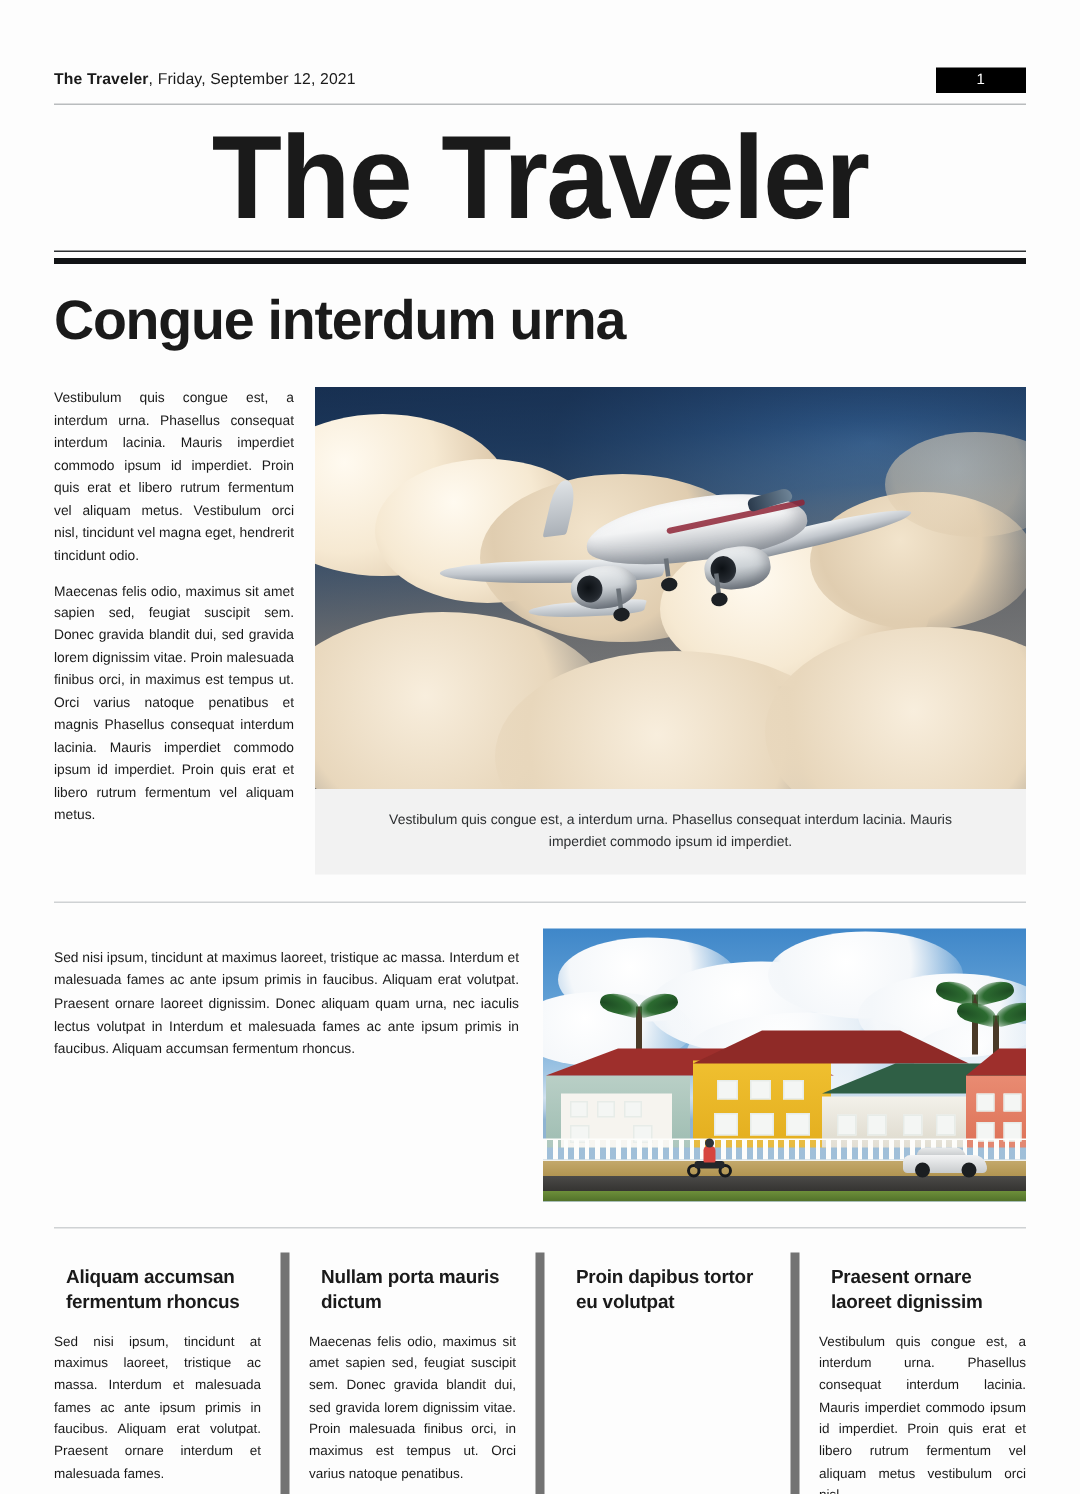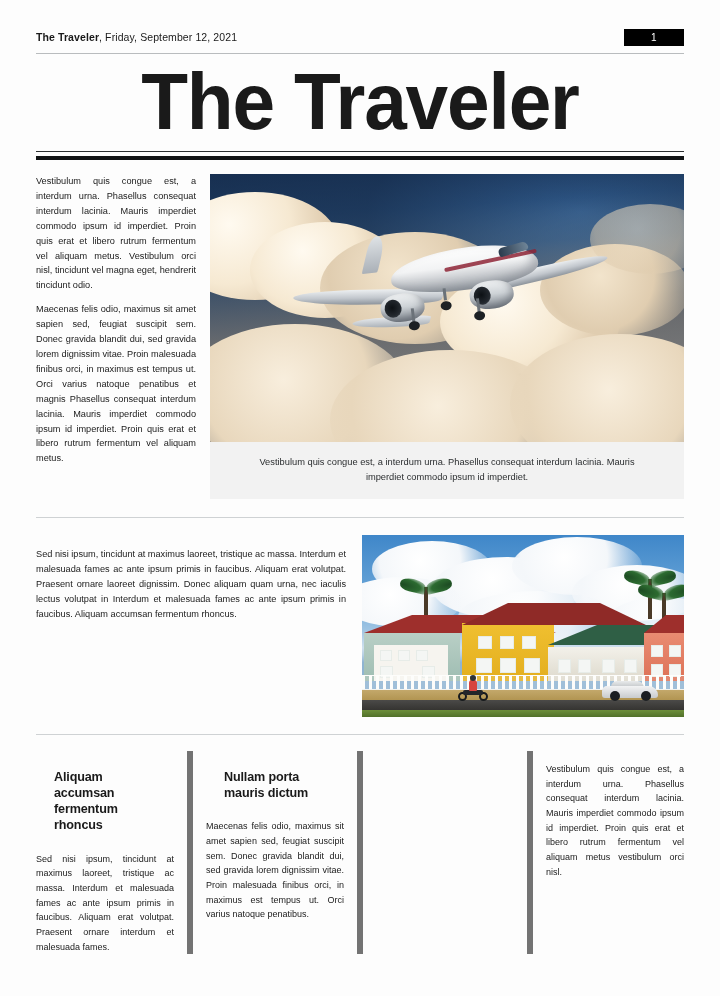--- a/index.html
+++ b/index.html
@@ -13,21 +13,21 @@
     font-family: "Liberation Sans", sans-serif;
     color: #1a1a1a;
     overflow: hidden;
   }
   .page {
     position: relative;
     width: 720px;
     height: 996px;
     background: #fdfdfd;
     box-sizing: border-box;
-    padding: 0 36px;
+    padding: 16px 36px;
   }
 
   
   .dateline-row {
     display: flex;
     align-items: center;
     justify-content: space-between;
     padding-top: 27px;
     height: 20px;
   }
@@ -466,21 +466,21 @@
     border-left: 6px solid #737373;
   }
   .col4:first-child {
     border-left: none;
     padding-left: 0;
   }
   .col4:last-child {
     padding-right: 0;
   }
   .col4 h3 {
-    margin: 18px;
+    margin: 8px;
     font-size: 12.6px;
     font-weight: bold;
     line-height: 1.28;
     letter-spacing: -0.15px;
   }
   .col4 p {
     margin: 11px 0 0 0;
     font-size: 9px;
     line-height: 1.63;
     text-align: justify;
@@ -497,20 +497,21 @@
   </div>
   <div class="rule-thin"></div>
 
   <div class="masthead">The Traveler</div>
 
   <div class="double-rule">
     <div class="r1"></div>
     <div class="r2"></div>
   </div>
 
+  <h1 class="lead-headline">Congue interdum urna</h1>
 
   <div class="lead-body">
     <div class="lead-col">
       <p>Vestibulum quis congue est, a interdum urna. Phasellus consequat interdum lacinia. Mauris imperdiet commodo ipsum id imperdiet. Proin quis erat et libero rutrum fermentum vel aliquam metus. Vestibulum orci nisl, tincidunt vel magna eget, hendrerit tincidunt odio.</p>
       <p>Maecenas felis odio, maximus sit amet sapien sed, feugiat suscipit sem. Donec gravida blandit dui, sed gravida lorem dignissim vitae. Proin malesuada finibus orci, in maximus est tempus ut. Orci varius natoque penatibus et magnis Phasellus consequat interdum lacinia. Mauris imperdiet commodo ipsum id imperdiet. Proin quis erat et libero rutrum fermentum vel aliquam metus.</p>
     </div>
 
     <div class="lead-figure">
       <div class="photo photo-plane">
         <div class="cl" style="left:-40px; top:18px; width:170px; height:108px;"></div>
@@ -641,19 +642,21 @@
   <div class="cols4">
     <div class="col4">
       <h3>Aliquam accumsan fermentum rhoncus</h3>
       <p>Sed nisi ipsum, tincidunt at maximus laoreet, tristique ac massa. Interdum et malesuada fames ac ante ipsum primis in faucibus. Aliquam erat volutpat. Praesent ornare interdum et malesuada fames.</p>
     </div>
     <div class="col4">
       <h3>Nullam porta mauris dictum</h3>
       <p>Maecenas felis odio, maximus sit amet sapien sed, feugiat suscipit sem. Donec gravida blandit dui, sed gravida lorem dignissim vitae. Proin malesuada finibus orci, in maximus est tempus ut. Orci varius natoque penatibus.</p>
     </div>
     <div class="col4">
+      <h3>Proin dapibus tortor eu volutpat</h3>
     </div>
     <div class="col4">
+      <h3>Praesent ornare laoreet dignissim</h3>
       <p>Vestibulum quis congue est, a interdum urna. Phasellus consequat interdum lacinia. Mauris imperdiet commodo ipsum id imperdiet. Proin quis erat et libero rutrum fermentum vel aliquam metus vestibulum orci nisl.</p>
     </div>
   </div>
 
 </div>
 
 </body></html>

